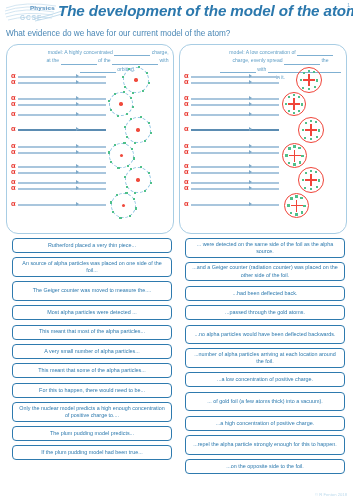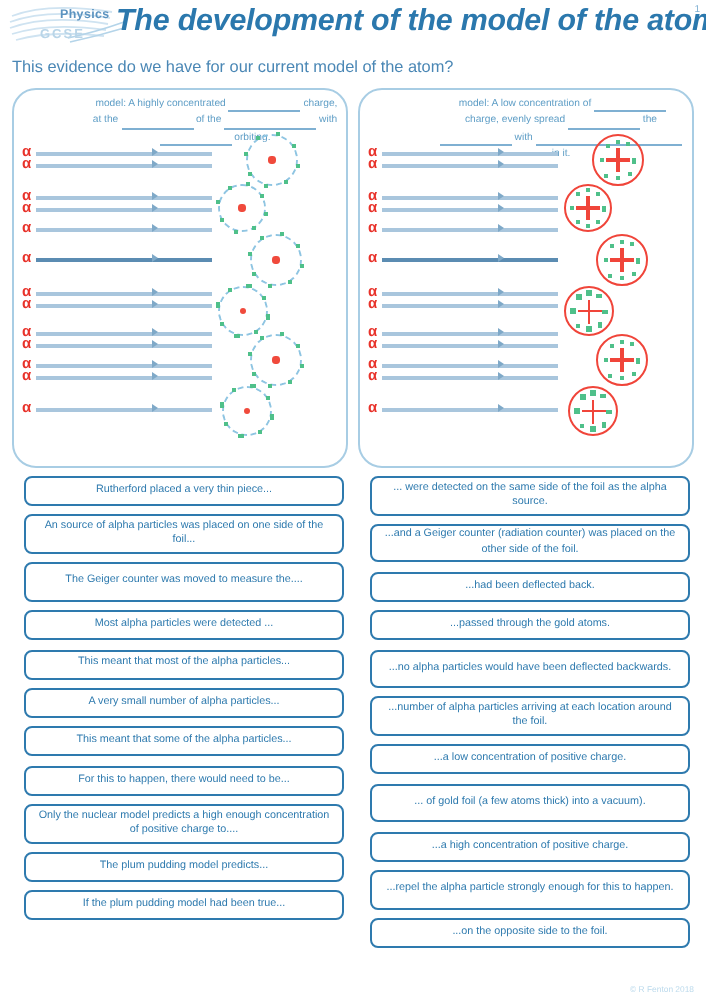--- a/index.html
+++ b/index.html
@@ -174,21 +174,21 @@
           <path d="M31 19 Q45 16 58 12"></path>
         </g>
       </svg>
       <div class="logo-physics">Physics</div>
       <div class="logo-gcse">GCSE</div>
     </div>
     <div class="page-title">The development of the model of the atom</div>
     <div class="page-number">1</div>
   </div>
 
-  <div class="subtitle">This evidence do we have for our current model of the atom?</div>
+  <div class="subtitle">What evidence do we have for our current model of the atom?</div>
 
   <div class="panel left">
     <div class="panel-desc">
       <span class="blank"></span> model: A highly concentrated
       <span class="blank b-md"></span> charge, at the
       <span class="blank b-md"></span> of the
       <span class="blank b-lg"></span> with
       <span class="blank b-md"></span> orbiting.
     </div>
     <div class="beams">

